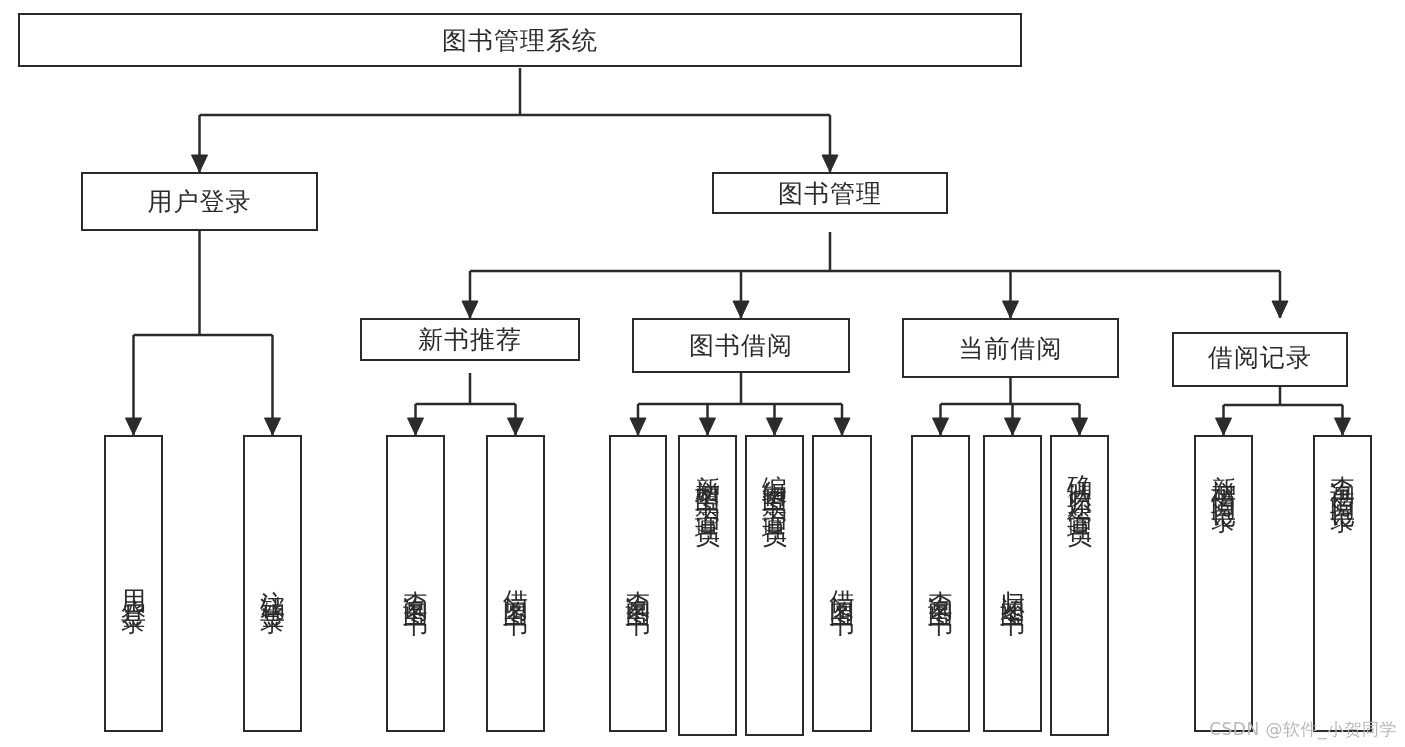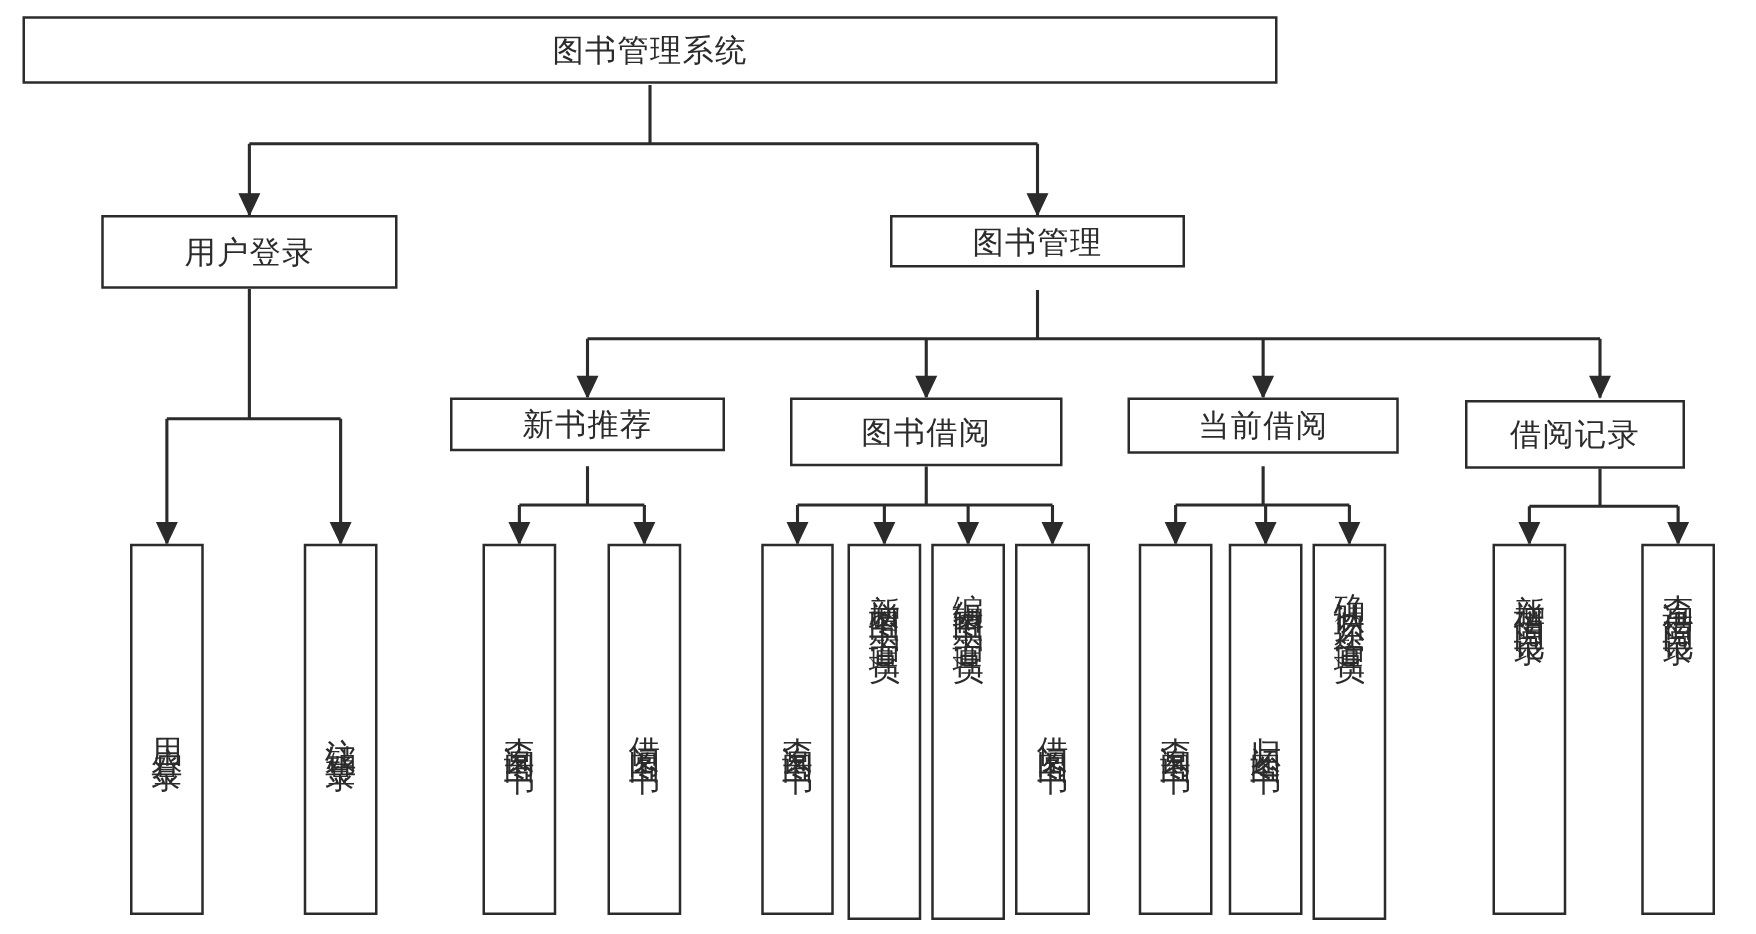--- a/index.html
+++ b/index.html
@@ -147,24 +147,24 @@
       </div>
       <div class="node level1 horizontal" style="left: 712px; top: 172px; width: 236px; height: 42px;">
         <span class="node-label">图书管理</span>
       </div>
       <div class="node level2 horizontal" style="left: 360px; top: 318px; width: 220px; height: 43px;">
         <span class="node-label">新书推荐</span>
       </div>
       <div class="node level2 horizontal" style="left: 632px; top: 318px; width: 218px; height: 55px;">
         <span class="node-label">图书借阅</span>
       </div>
-      <div class="node level2 horizontal" style="left: 902px; top: 318px; width: 217px; height: 45px;">
+      <div class="node level2 horizontal" style="left: 902px; top: 318px; width: 217px; height: 60px;">
         <span class="node-label">当前借阅</span>
       </div>
-      <div class="node level2 horizontal" style="left: 1172px; top: 320px; width: 176px; height: 55px;">
+      <div class="node level2 horizontal" style="left: 1172px; top: 332px; width: 176px; height: 55px; font-family: Liberation Mono, monospace;">
         <span class="node-label">借阅记录</span>
       </div>
       <div class="node leaf vertical centered" style="left: 104px; top: 435px; width: 59px; height: 297px;">
         <span class="node-label">用户登录</span>
       </div>
       <div class="node leaf vertical centered" style="left: 243px; top: 435px; width: 59px; height: 297px;">
         <span class="node-label">注销登录</span>
       </div>
       <div class="node leaf vertical centered" style="left: 386px; top: 435px; width: 59px; height: 297px;">
         <span class="node-label">查询图书</span>
@@ -194,13 +194,14 @@
         <span class="node-label">确认归还（管理员）</span>
       </div>
       <div class="node leaf vertical" style="left: 1194px; top: 435px; width: 59px; height: 297px;">
         <span class="node-label">新增借阅记录</span>
       </div>
       <div class="node leaf vertical" style="left: 1313px; top: 435px; width: 59px; height: 297px;">
         <span class="node-label">查询借阅记录</span>
       </div>
     </div>
 
+  <div id="watermark">CSDN @软件_小贺同学</div>
 </div>
 
 </body></html>

